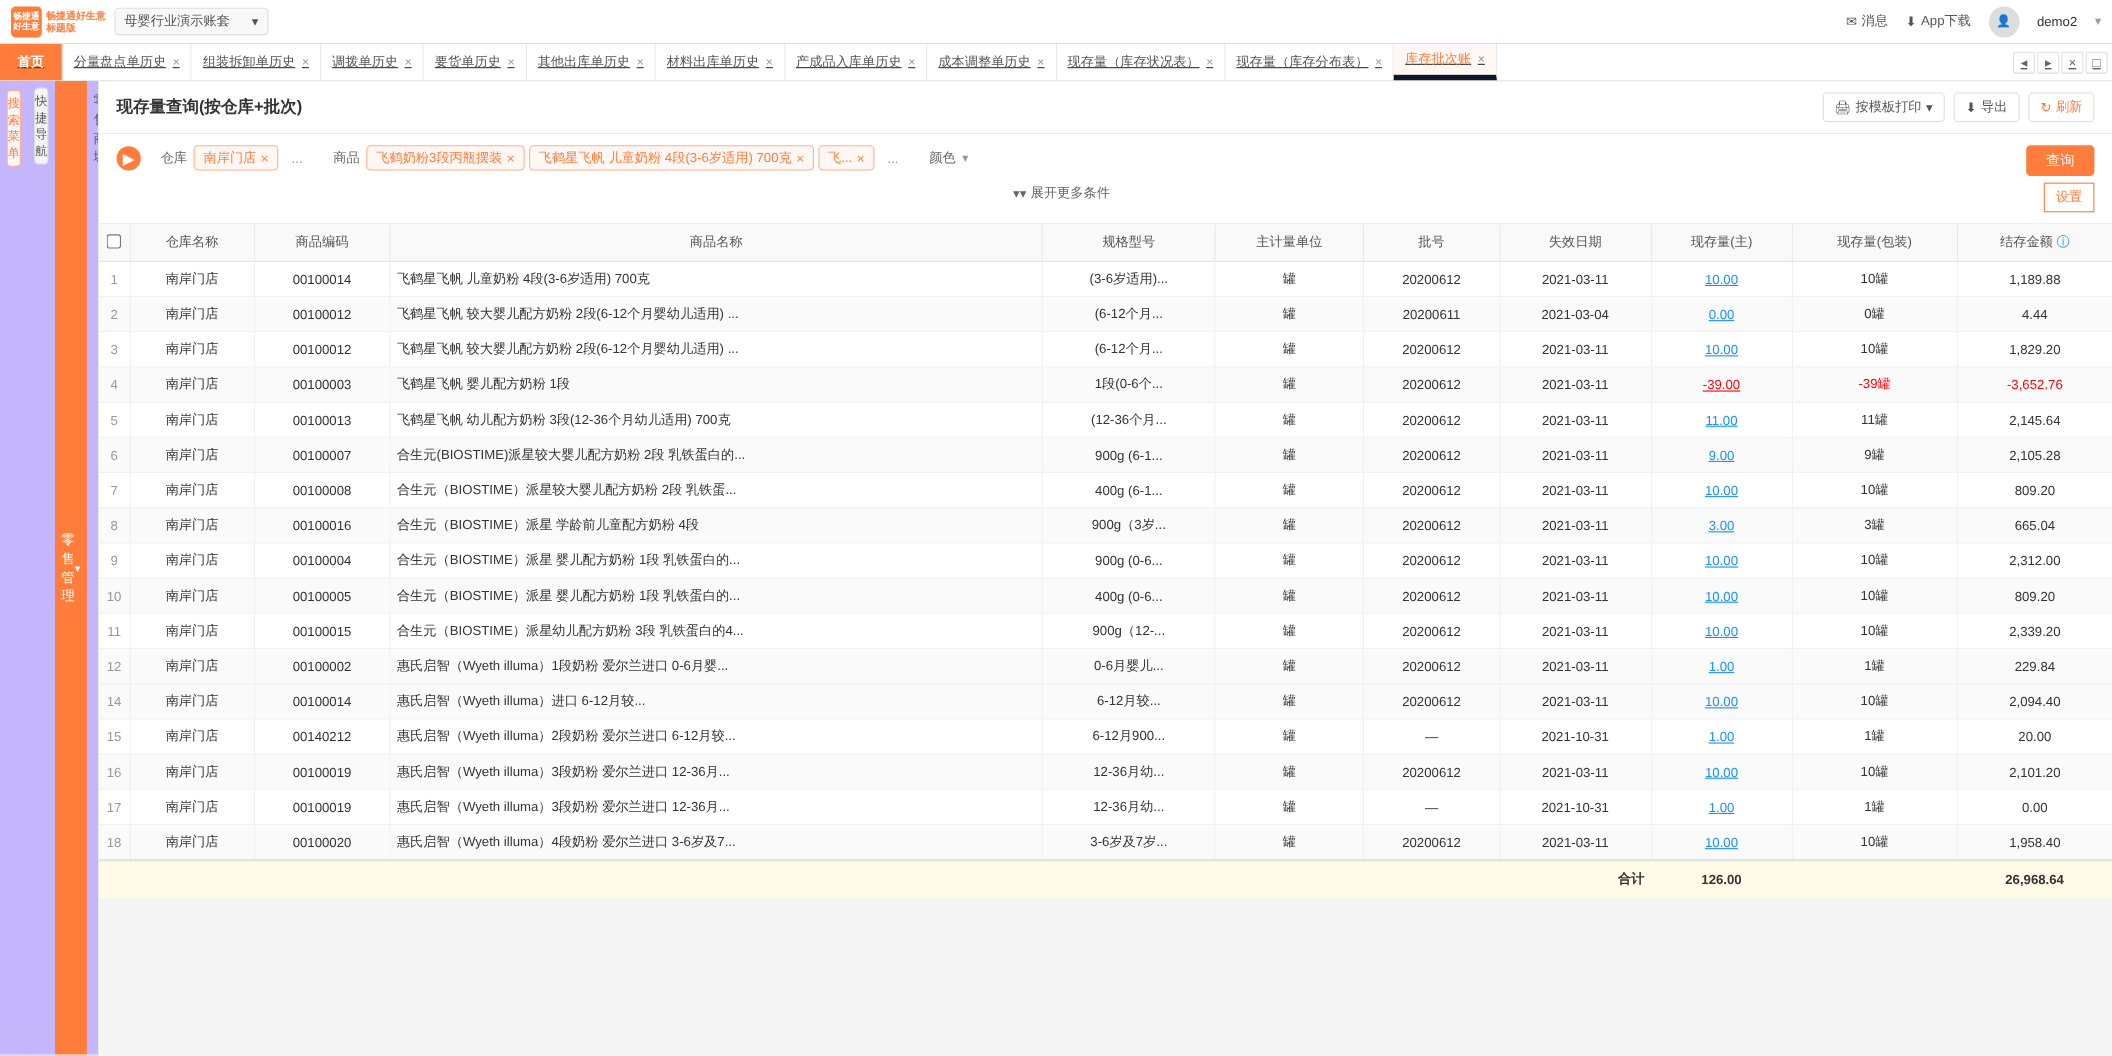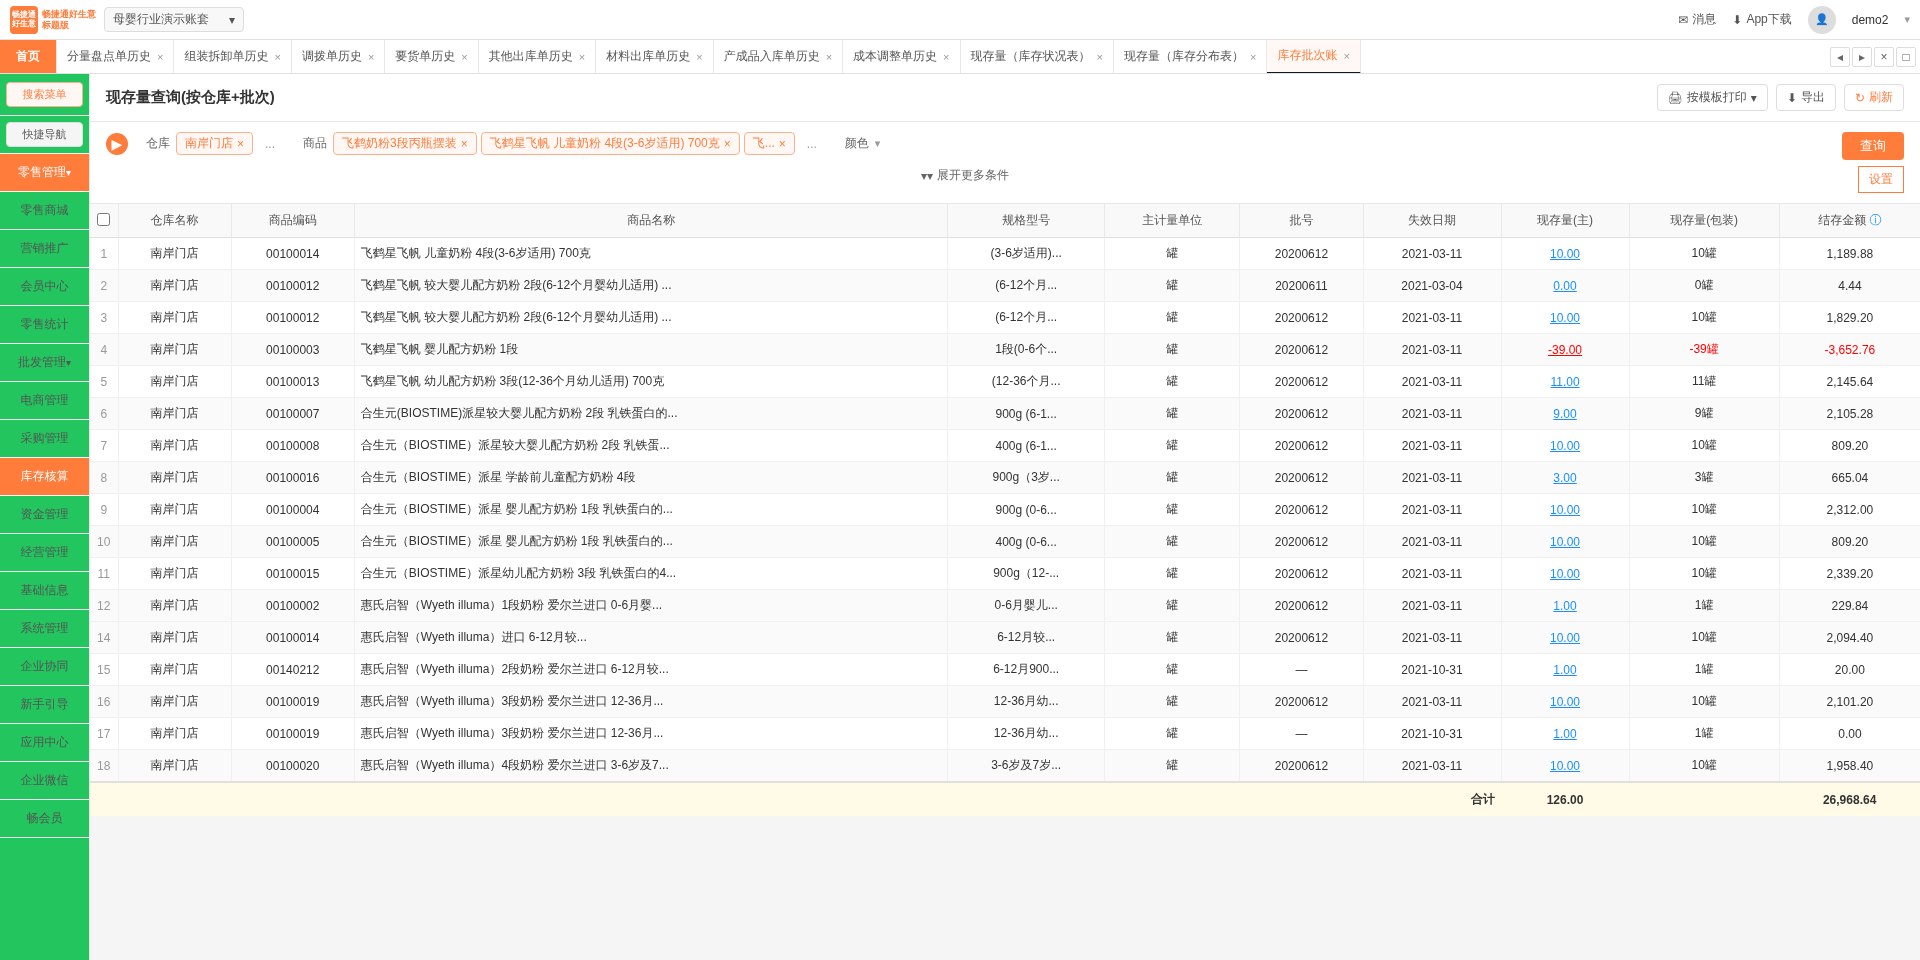--- a/index.html
+++ b/index.html
@@ -10,33 +10,33 @@
     .top-bar-left { display: flex; align-items: center; gap: 8px; }
     .logo { display: flex; align-items: center; gap: 4px; }
     .logo-icon { width: 28px; height: 28px; background: #ff7c3b; border-radius: 4px; display: flex; align-items: center; justify-content: center; color: #fff; font-size: 10px; font-weight: bold; }
     .logo-text { font-size: 11px; color: #ff7c3b; font-weight: bold; line-height: 1.2; }
     .org-selector { display: flex; align-items: center; gap: 4px; background: #f8f8f8; border: 1px solid #ddd; border-radius: 4px; padding: 3px 8px; cursor: pointer; font-size: 12px; color: #555; min-width: 140px; }
     .top-bar-right { display: flex; align-items: center; gap: 16px; }
     .top-bar-btn { display: flex; align-items: center; gap: 4px; color: #555; cursor: pointer; font-size: 12px; }
     .user-avatar { width: 28px; height: 28px; border-radius: 50%; background: #ddd; display: flex; align-items: center; justify-content: center; color: #666; font-size: 10px; overflow: hidden; }
 
     
-    .tab-bar { display: flex; align-items: center; background: #fff; border-bottom: 1px solid #e0e0e0; height: 34px; overflow: hidden; }
+    .tab-bar { display: flex; align-items: center; background: #fff; border-bottom: 1px solid #e0e0e0; height: 34px; overflow: hidden; text-decoration: underline; }
     .tab-item { display: flex; align-items: center; padding: 0 10px; height: 34px; border-right: 1px solid #e8e8e8; font-size: 12px; cursor: pointer; white-space: nowrap; color: #555; flex-shrink: 0; }
-    .tab-item.active { color: #ff7c3b; border-bottom: 2px solid #0f172a; background: #fff8f5; }
+    .tab-item.active { color: #ff7c3b; border-bottom: 6px solid #0f172a; background: #fff8f5; }
     .tab-item .close-btn { margin-left: 6px; color: #999; font-size: 11px; }
     .tab-home { background: #ff7c3b; color: #fff; font-weight: bold; padding: 0 16px; }
     .tab-nav-btns { display: flex; align-items: center; margin-left: auto; padding: 0 4px; gap: 2px; }
     .tab-nav-btn { width: 20px; height: 20px; display: flex; align-items: center; justify-content: center; cursor: pointer; border: 1px solid #ddd; border-radius: 2px; color: #666; font-size: 12px; }
 
     
     .main-layout { display: flex; height: calc(100vh - 74px); }
 
     
-    .sidebar { width: 90px; background: #22c55e; border-right: 1px solid #e8e8e8; display: flex; flex-direction: column; overflow-y: auto; flex-shrink: 0; }
+    .sidebar { width: 90px; background: #c4b5fd; border-right: 1px solid #e8e8e8; display: flex; overflow-y: auto; flex-shrink: 0; }
     .sidebar-search { padding: 8px 6px; border-bottom: 1px solid #f0f0f0; }
     .sidebar-search-btn { width: 100%; background: #fff7f3; border: 1px solid #ffb08a; border-radius: 4px; color: #ff7c3b; font-size: 11px; padding: 4px 0; cursor: pointer; text-align: center; }
     .sidebar-nav-btn { padding: 6px 6px; border-bottom: 1px solid #f0f0f0; }
     .sidebar-nav-inner { width: 100%; background: #f5f5f5; border: 1px solid #ddd; border-radius: 4px; color: #555; font-size: 11px; padding: 4px 0; cursor: pointer; text-align: center; }
     .sidebar-item { padding: 10px 6px; text-align: center; cursor: pointer; color: #555; font-size: 12px; border-bottom: 1px solid #f5f5f5; }
     .sidebar-item.active { color: #fff; background: #ff7c3b; }
     .sidebar-item.has-arrow { display: flex; align-items: center; justify-content: center; gap: 0; }
 
     
     .content-area { flex: 1; overflow: auto; padding: 0; background: #f5f5f5; }

